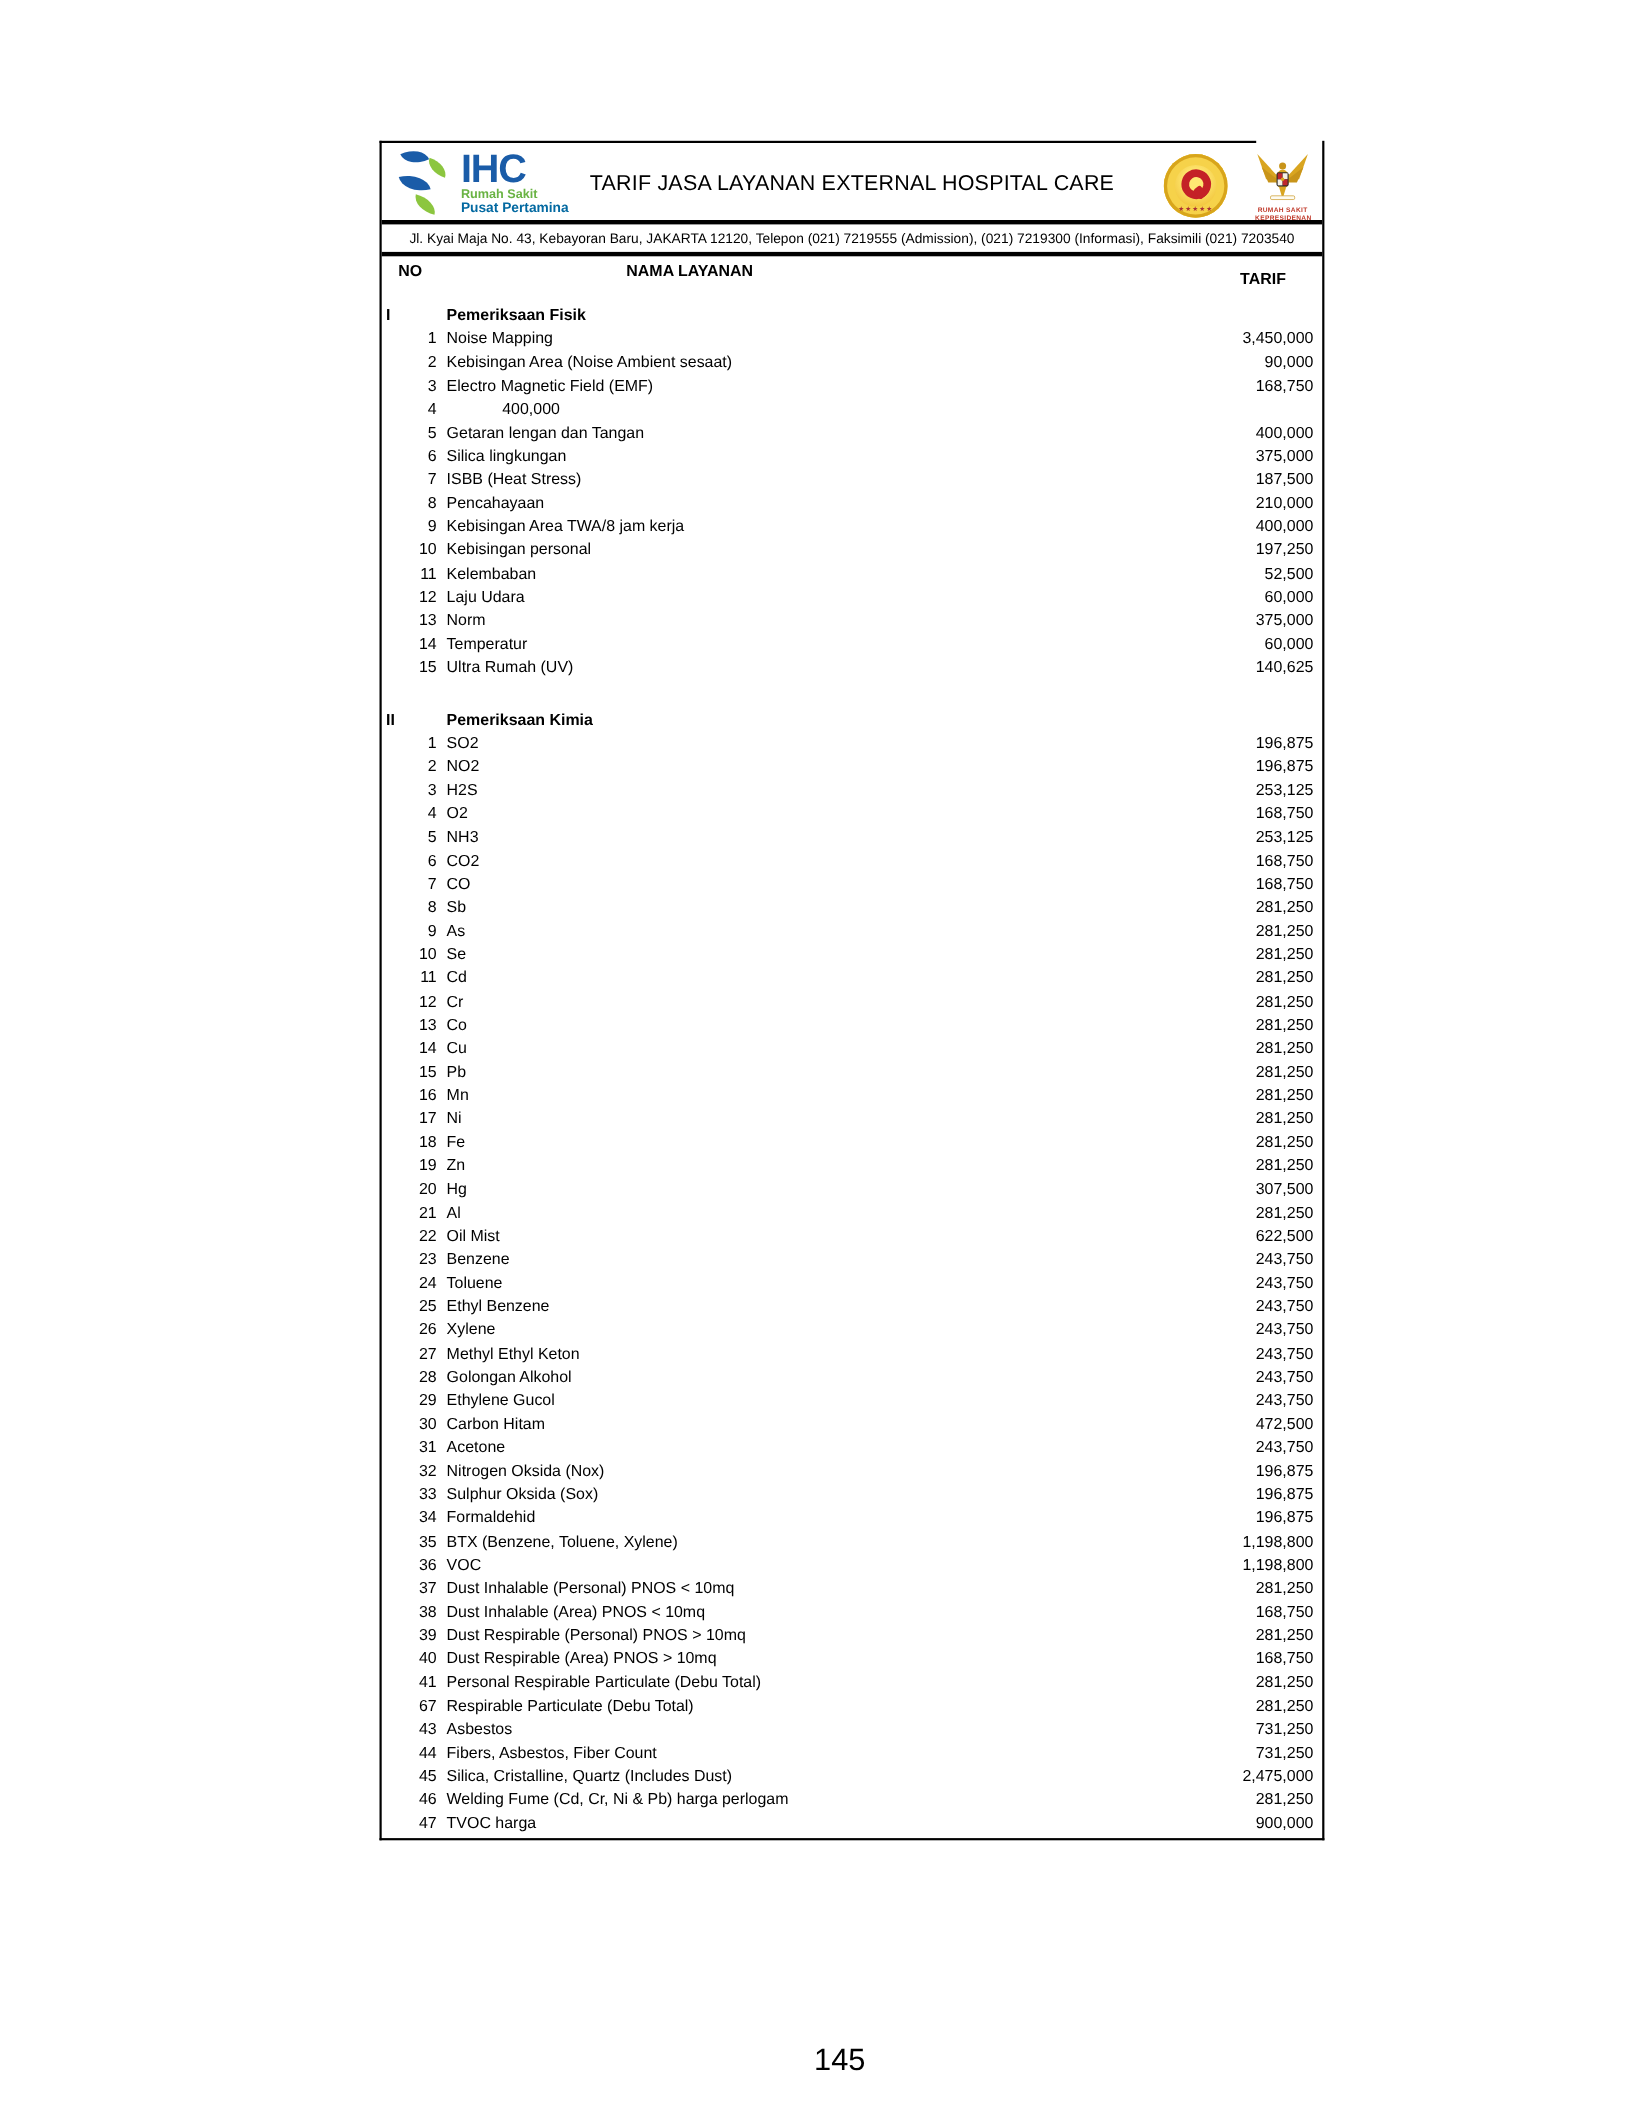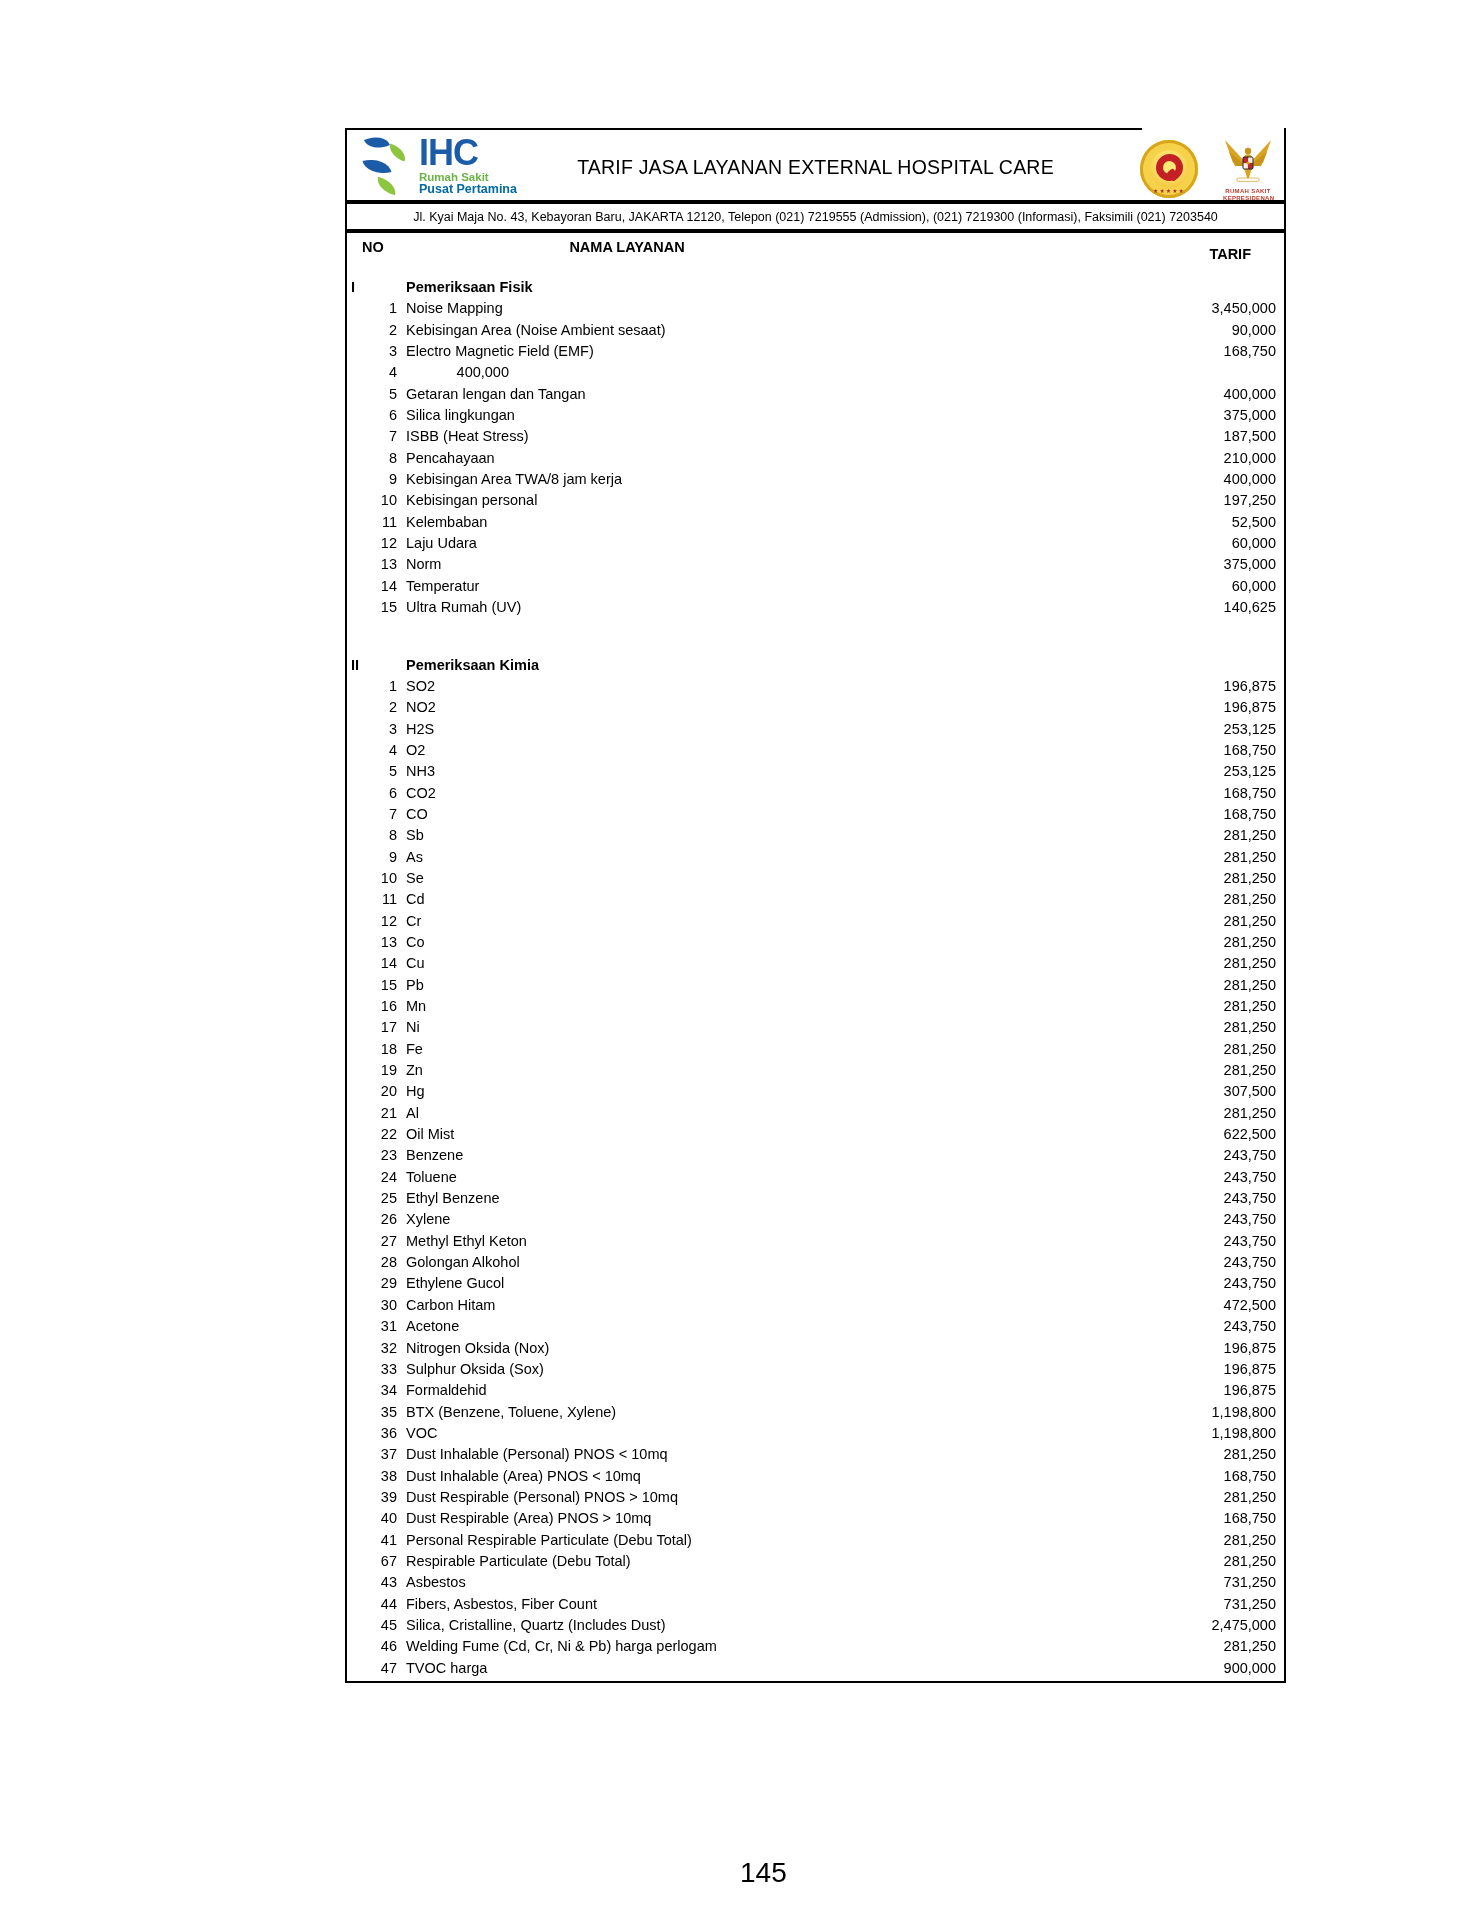--- a/index.html
+++ b/index.html
@@ -4,21 +4,21 @@
 <style>
   * { margin:0; padding:0; box-sizing:border-box; }
   html, body { background:#ffffff; }
   body {
     width:1484px; height:1920px; position:relative;
     font-family:"Liberation Sans", sans-serif; color:#000;
   }
 
   
   .sheet {
-    position:absolute; left:345px; top:128px; width:941px;
+    position:absolute; left:345px; top:128px; width:859px;
     border-left:2px solid #000; border-right:2px solid #000; border-bottom:2px solid #000;
     background:#fff;
   }
   .top-border { position:absolute; top:0; left:-2px; width:797px; height:2px; background:#000; }
 
   
   .hdr { height:76px; position:relative; border-bottom:4px solid #000; }
 
   .ihc-logo { position:absolute; left:13px; top:6px; display:flex; }
   .ihc-leaves { position:relative; width:52px; height:64px; }
@@ -74,21 +74,21 @@
 
   
   .tbody { padding-bottom:2px; }
   .row { display:flex; height:21.35px; line-height:21.35px; font-size:14.5px; white-space:nowrap; }
   .c-roman { width:20px; padding-left:4px; font-weight:bold; flex:none; }
   .c-num   { width:30px; text-align:right; flex:none; }
   .c-name  { flex:1; padding-left:9px; overflow:hidden; }
   .c-tarif { width:120px; text-align:right; padding-right:8px; flex:none; }
   .row.section .c-name { font-weight:bold; }
   .row.sec-first { margin-top:8px; }
-  .row.sec-next  { margin-top:36px; }
+  .row.sec-next  { margin-top:26px; }
 
   
   .page-num { position:absolute; left:740px; top:1858px; font-size:28px; line-height:30px; }
 </style>
 </head>
 <body>
 
 <div class="sheet">
   <div class="top-border"></div>
 

